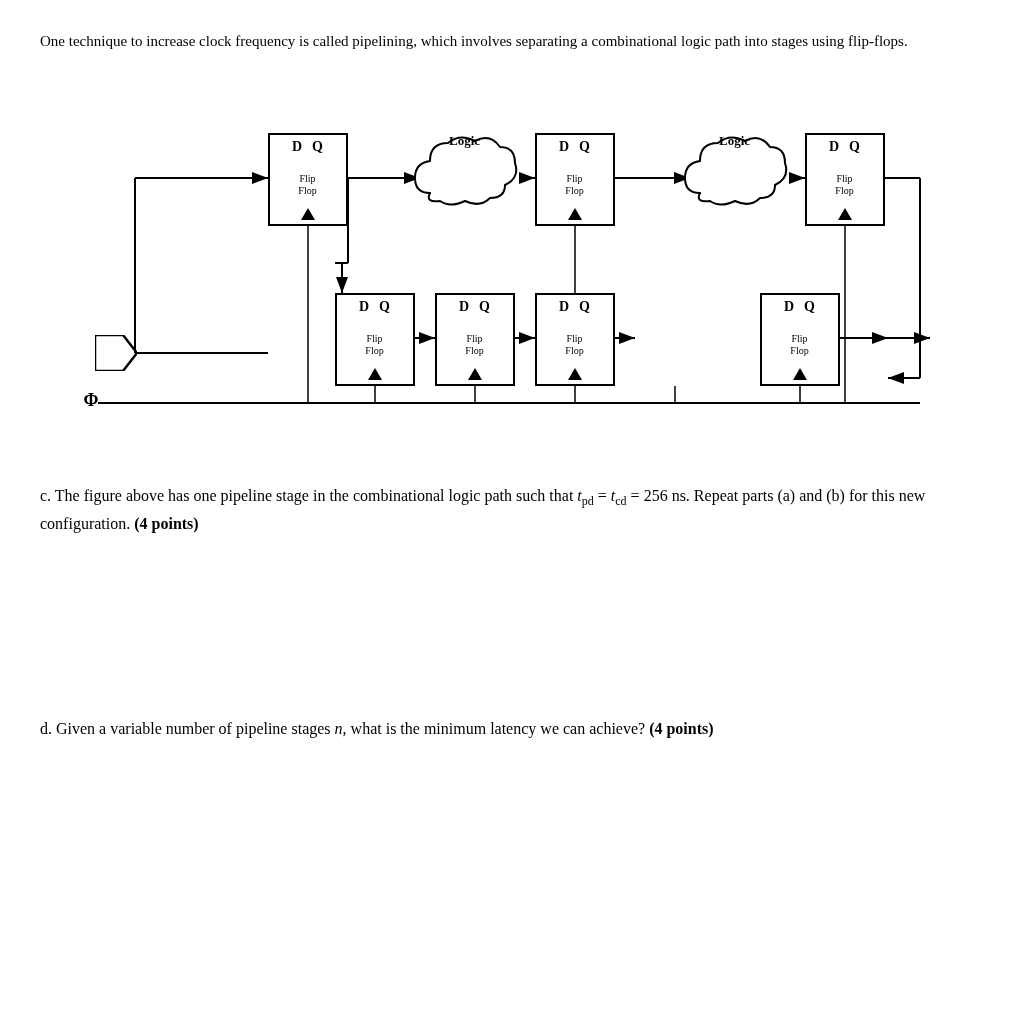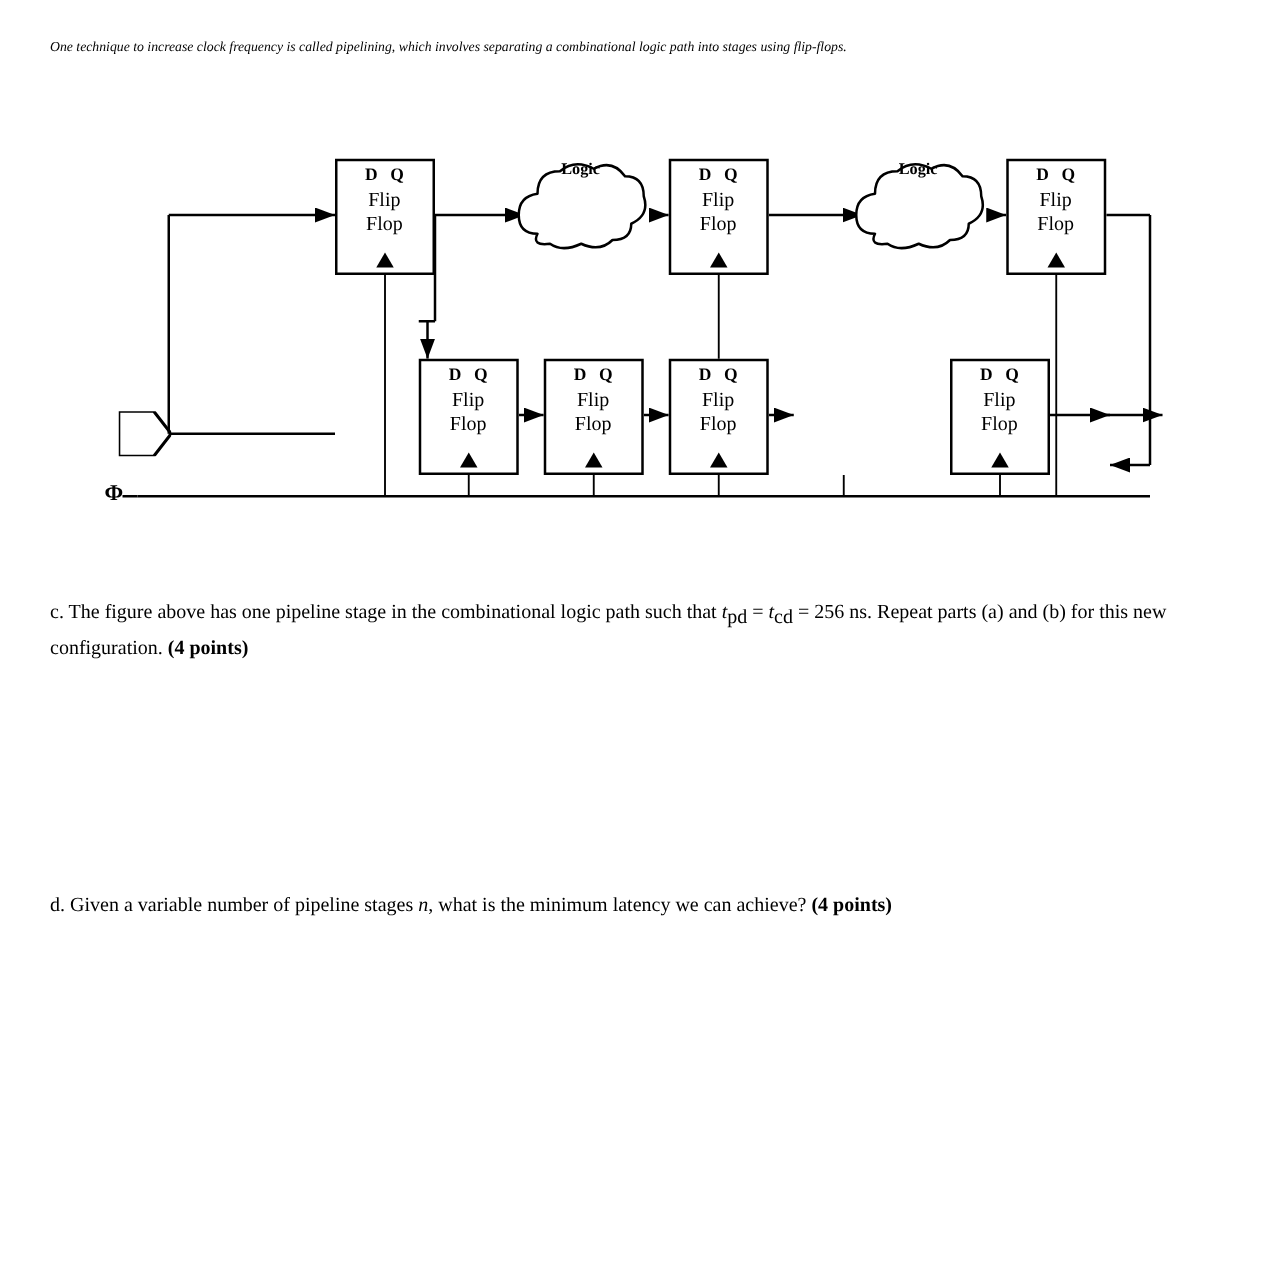--- a/index.html
+++ b/index.html
@@ -7,24 +7,23 @@
       background: #fff;
       font-family: "Times New Roman", Times, serif;
       font-size: 16px;
       color: #000;
       width: 1019px;
       min-height: 1024px;
       padding: 30px 40px;
     }
 
     .intro-text {
-      font-size: 11px;
+      font-size: 15px;
       line-height: 1.5;
       margin-bottom: 30px;
-      font-style: italic;
     }
 
     
     .diagram-container {
       position: relative;
       width: 860px;
       height: 370px;
       margin: 0 auto 30px auto;
     }
 
@@ -41,24 +40,24 @@
     }
 
     .ff-box .dq-row {
       display: flex;
       gap: 10px;
       font-size: 14px;
       font-weight: bold;
     }
 
     .ff-box .ff-label {
-      font-size: 16px;
+      font-size: 10px;
       line-height: 1.2;
       text-align: center;
-      margin-top: 2px;
+      margin-top: 18px;
     }
 
     
     .ff-box .clk-triangle {
       position: absolute;
       bottom: 4px;
       left: 50%;
       transform: translateX(-50%);
       width: 0;
       height: 0;
@@ -101,21 +100,21 @@
       margin-bottom: 30px;
     }
 
     .question-block p {
       margin-bottom: 8px;
     }
 
     em { font-style: italic; }
     strong { font-weight: bold; margin-top: 40px; }
 
-    sub { font-size: 16px; vertical-align: sub; }
+    sub { font-size: 12px; vertical-align: sub; }
   </style>
 </head>
 <body>
 
 <p class="intro-text">One technique to increase clock frequency is called pipelining, which involves separating a combinational logic path into stages using flip-flops.</p>
 
 <div class="diagram-container">
 
   <svg class="lines-svg">
     <defs>

